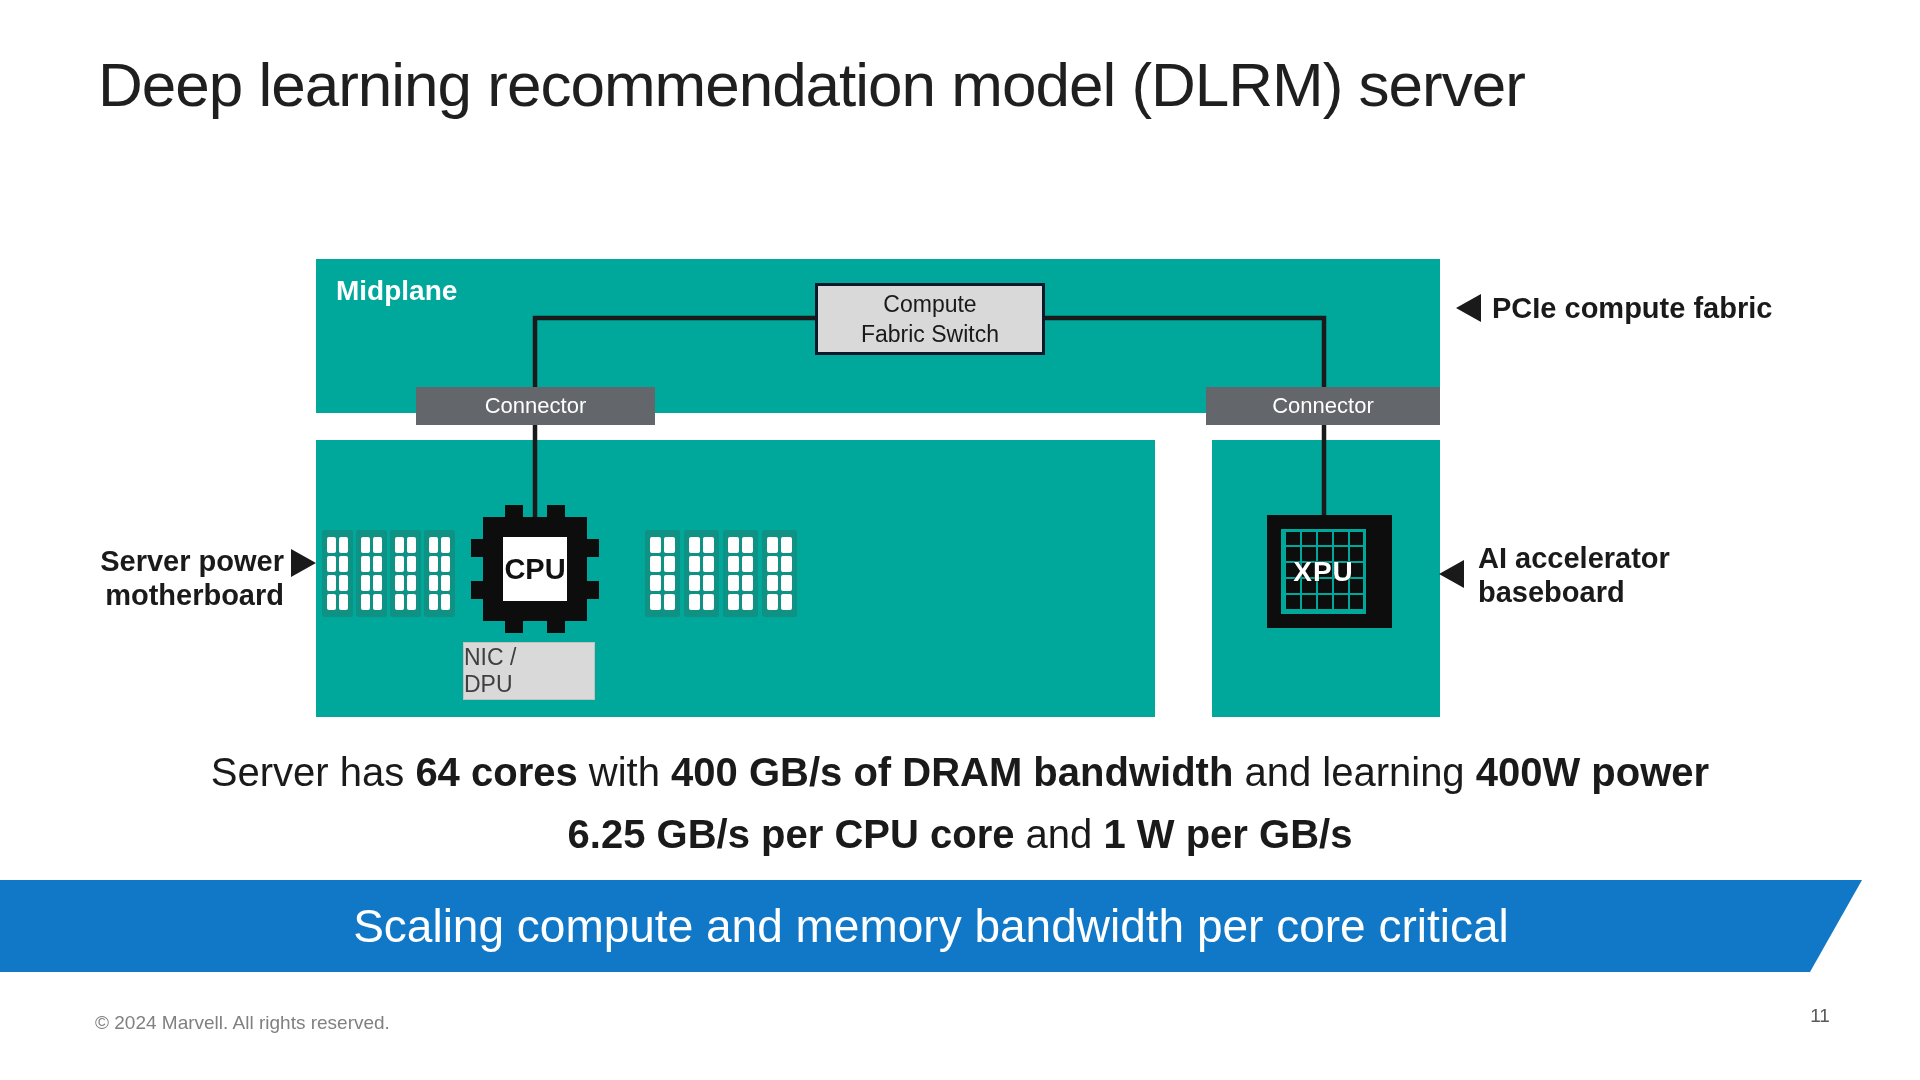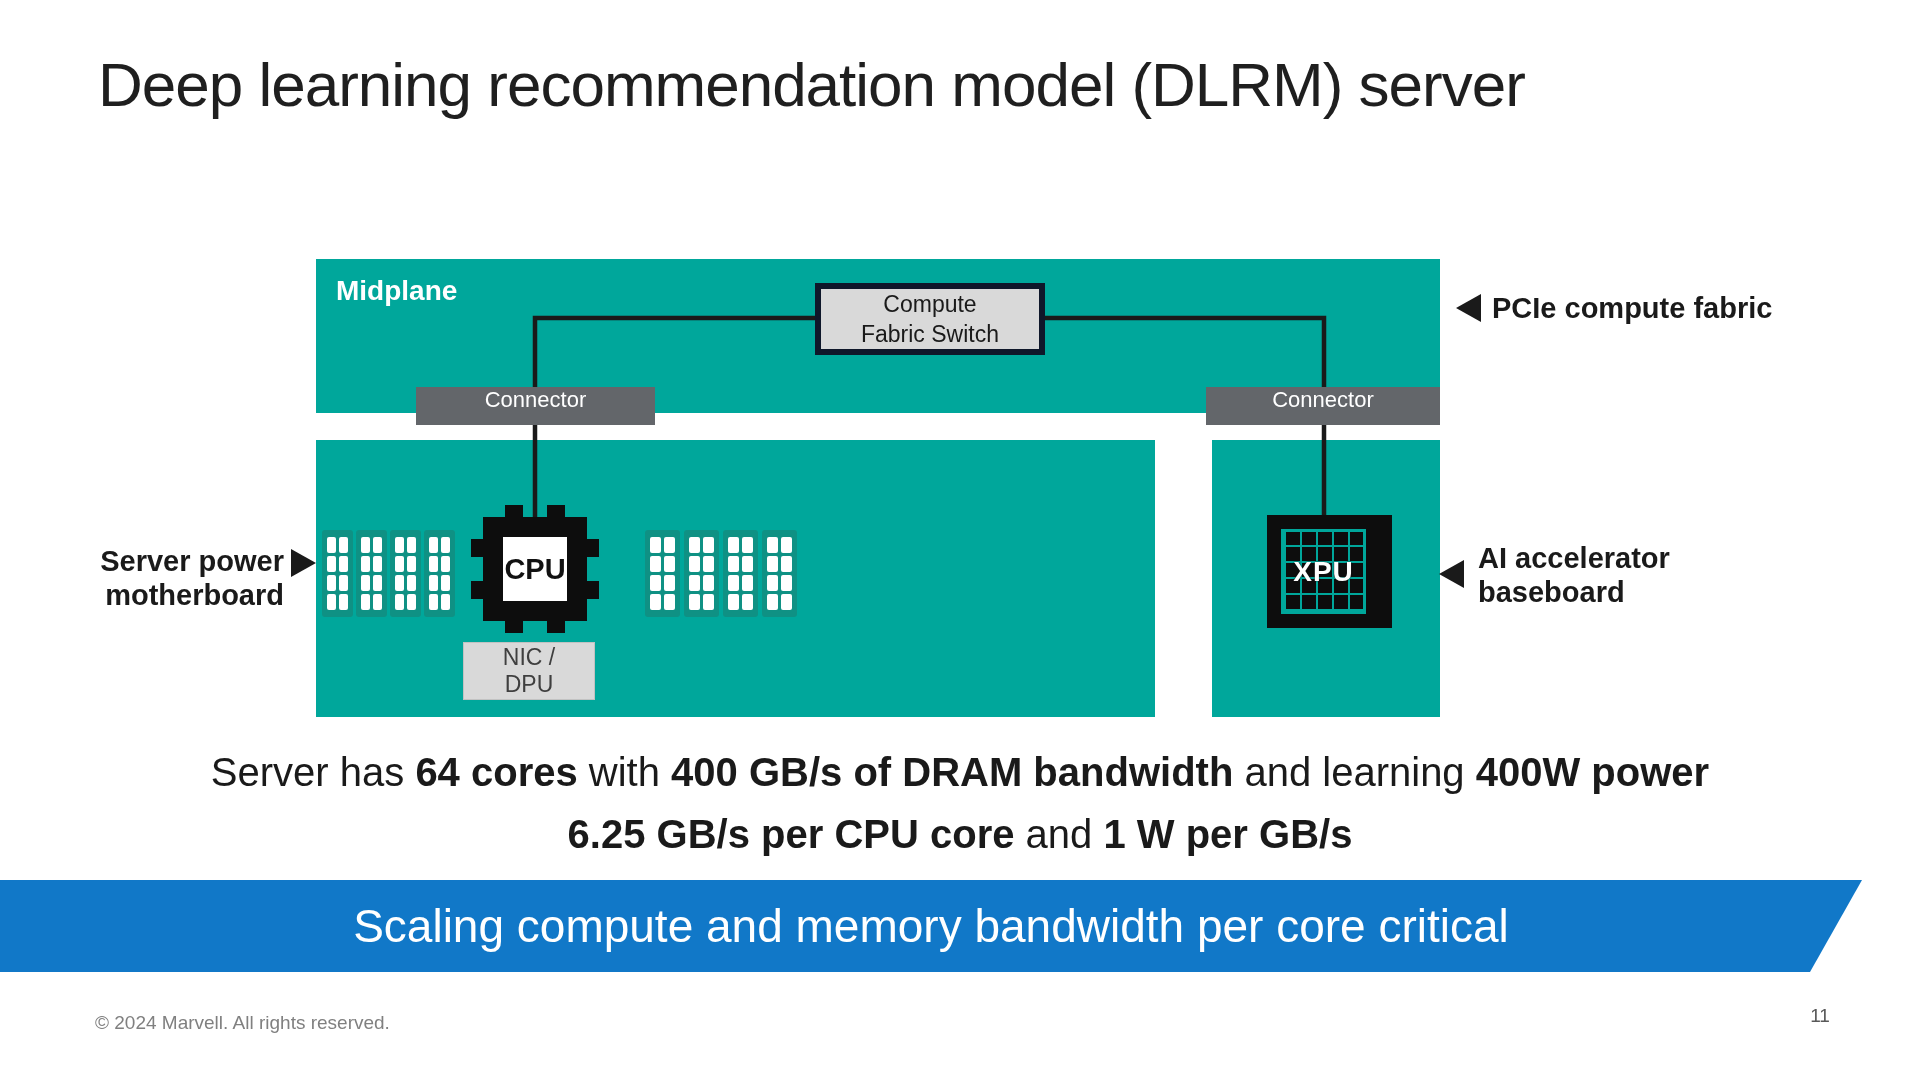--- a/index.html
+++ b/index.html
@@ -24,33 +24,33 @@
   
   .midplane{left:316px;top:223px;width:1124px;height:154px;background:var(--teal);margin-top:36px;}
   .midplane-label{left:20px;top:16px;color:#ffffff;font-size:28px;font-weight:bold;}
   .board-left{left:316px;top:440px;width:839px;height:277px;background:var(--teal);}
   .board-right{left:1212px;top:440px;width:228px;height:277px;background:var(--teal);}
   
   svg.wires{left:0;top:0;width:1920px;height:1080px;pointer-events:none;}
   
   .switch-box{
     left:815px;top:283px;width:230px;height:72px;background:var(--box-gray);
-    border:6px solid #0f172a;display:flex;flex-direction:column;align-items:center;justify-content:center;
+    border:3px solid #0f172a;display:flex;flex-direction:column;align-items:center;justify-content:center;
     font-size:23px;line-height:30px;color:#1a1a1a;text-align:center;
   }
   .connector{
     top:387px;height:38px;background:var(--connector-gray);
-    display:flex;align-items:flex-start;justify-content:center;
+    display:flex;align-items:center;justify-content:center;
     color:#ffffff;font-size:22px;
   }
   .connector-left{left:416px;width:239px;}
   .connector-right{left:1206px;width:234px;}
   .nic-box{
     left:463px;top:642px;width:132px;height:58px;background:var(--box-gray);
-    border:1px solid #c2c2c2;display:flex;flex-direction:column;align-items:center;justify-content:center;
+    border:1px solid #c2c2c2;display:flex;flex-direction:column;align-items:flex-start;justify-content:center;
     font-size:23px;line-height:27px;color:#3f3f3f;text-align:center;
   }
   
   .dram-group{top:530px;height:87px;display:flex;}
   .dram-left{left:322px;gap:3px;}
   .dram-right{left:645px;gap:4px;}
   .dram-module{
     width:31px;height:87px;background:var(--dram);border-radius:3px;
     display:grid;grid-template-columns:repeat(2,1fr);grid-template-rows:repeat(4,1fr);
     gap:3px;padding:7px 5px;

